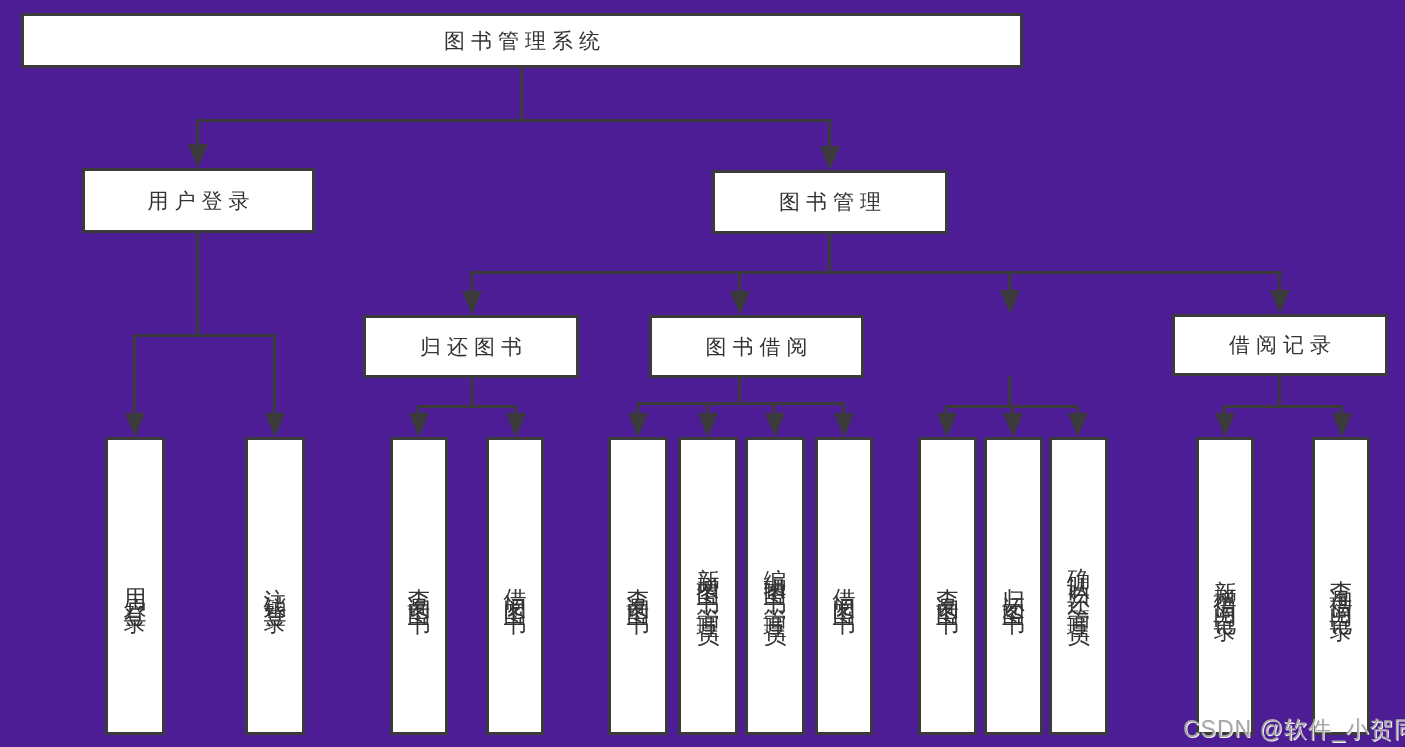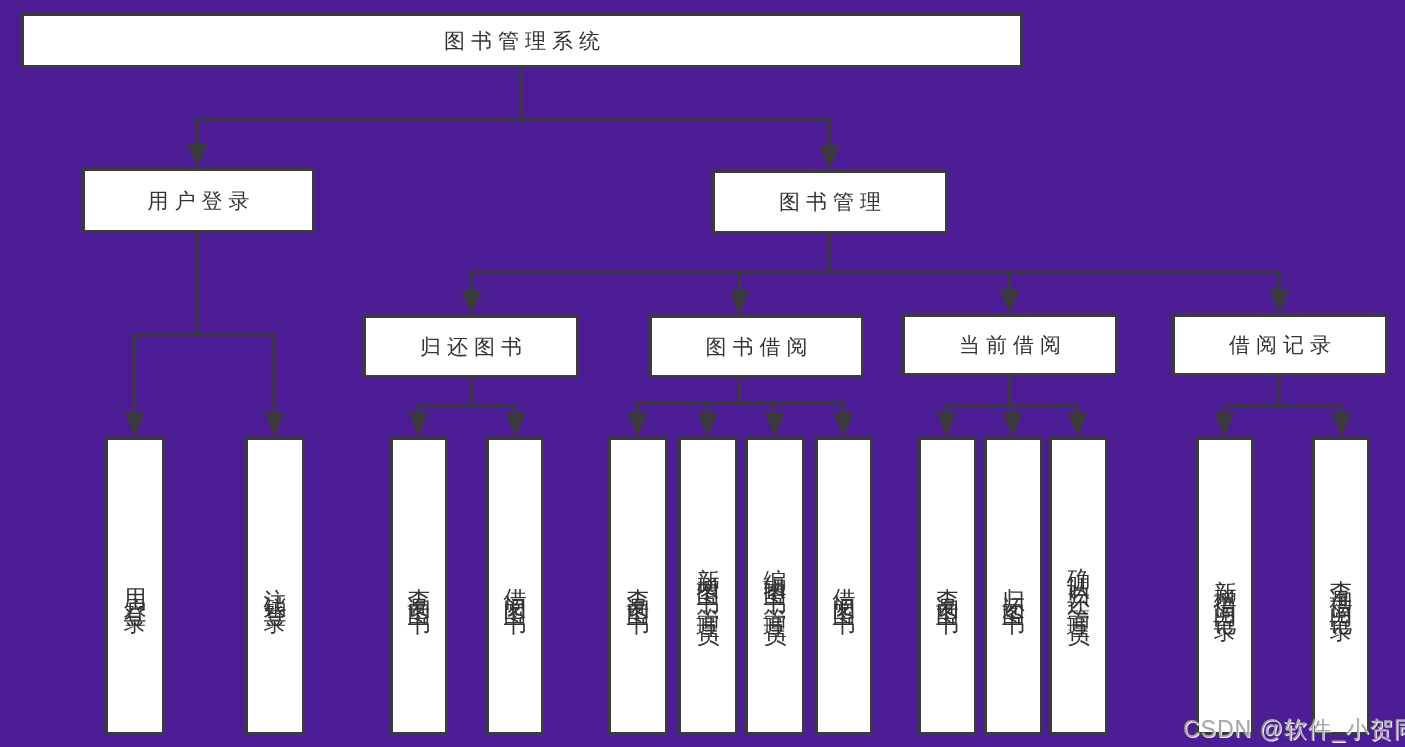--- a/index.html
+++ b/index.html
@@ -80,21 +80,20 @@
   <div class="vl" style="left:738px;top:271px;height:24px;"></div>
   <div class="vl" style="left:1008px;top:271px;height:24px;"></div>
   <div class="vl" style="left:1278px;top:271px;height:24px;"></div>
   <div class="arrow" style="left:462px;top:291px;"></div>
   <div class="arrow" style="left:730px;top:291px;"></div>
   <div class="arrow" style="left:1000px;top:290px;"></div>
   <div class="arrow" style="left:1270px;top:290px;"></div>
 
   <div class="box hbox" style="left:363px;top:315px;width:216px;height:63px;">归还图书</div>
   <div class="box hbox" style="left:633px;top:315px;width:215px;height:63px;margin-left:16px;">图书借阅</div>
-  <div class="box hbox" style="left:902px;top:314px;width:216px;height:62px;">当前借阅</div>
   <div class="box hbox" style="left:1172px;top:314px;width:216px;height:62px;">借阅记录</div>
 
   <div class="vl" style="left:470px;top:378px;height:30px;"></div>
   <div class="hl" style="left:417px;top:405px;width:100px;"></div>
   <div class="vl" style="left:417px;top:405px;height:12px;"></div>
   <div class="vl" style="left:514px;top:405px;height:12px;"></div>
   <div class="arrow" style="left:409px;top:413px;"></div>
   <div class="arrow" style="left:506px;top:413px;"></div>
 
   <div class="vl" style="left:738px;top:378px;height:27px;"></div>

